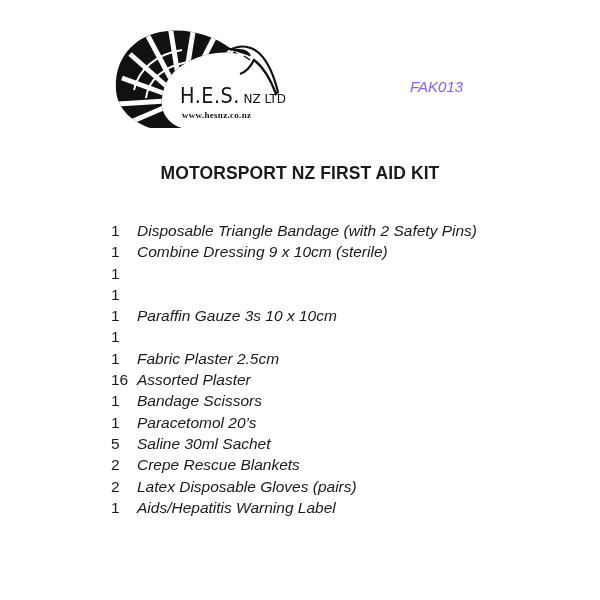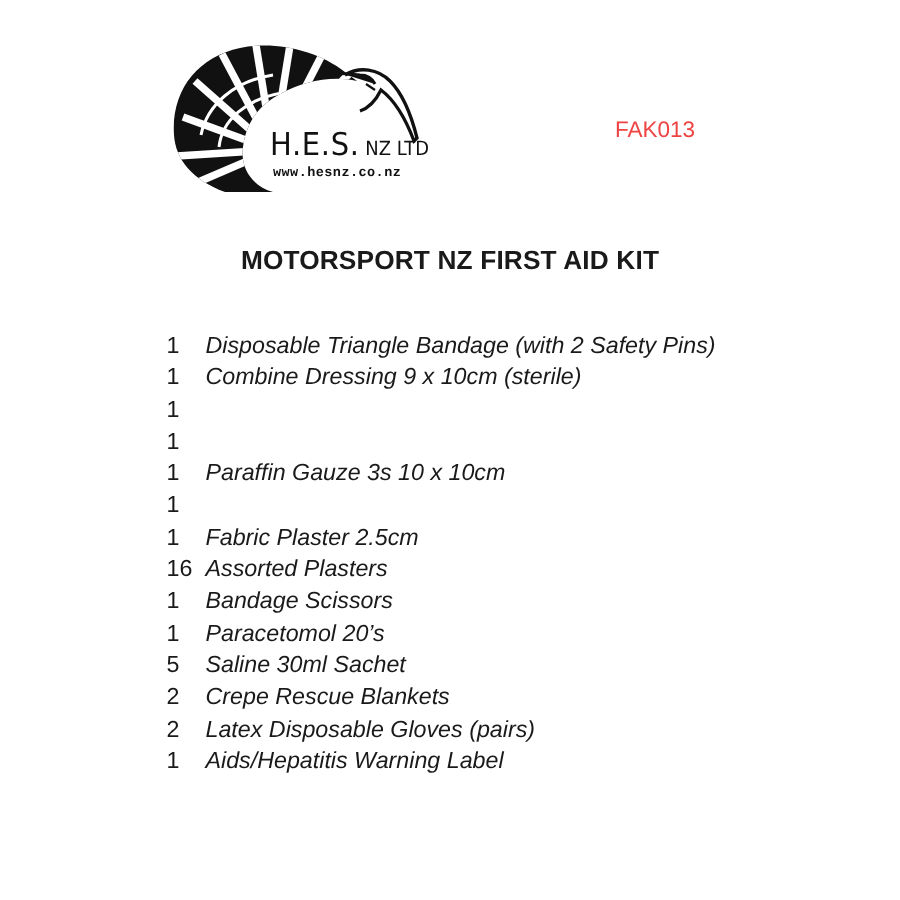--- a/index.html
+++ b/index.html
@@ -42,34 +42,35 @@
     }
     .logo-suffix {
       font-size: 13px;
       margin-left: 4px;
       letter-spacing: 0;
     }
     .logo-url {
       position: absolute;
       left: 70px;
       top: 90px;
-      font-family: Liberation Mono, monospace;
+      font-family: Liberation Serif, serif;
       font-size: 9px;
       font-weight: bold;
       color: #111;
       white-space: nowrap;
       letter-spacing: 0.3px;
     }
     .code {
       position: absolute;
       left: 410px;
       top: 78px;
       font-family: "Liberation Sans", sans-serif;
       font-size: 15px;
-      color: #ef4444;
+      color: #8b5cf6;
+      font-style: italic;
     }
     .title {
       position: absolute;
       left: 0;
       width: 600px;
       top: 163px;
       text-align: center;
       font-family: "Liberation Sans", sans-serif;
       font-weight: bold;
       font-size: 17.5px;
@@ -167,21 +168,21 @@
     </li>
   <li>
       <span class="qty">1</span>
     </li>
   <li>
       <span class="qty">1</span>
       <span class="desc">Fabric Plaster 2.5cm</span>
     </li>
   <li>
       <span class="qty">16</span>
-      <span class="desc">Assorted Plasters</span>
+      <span class="desc">Assorted Plaster</span>
     </li>
   <li>
       <span class="qty">1</span>
       <span class="desc">Bandage Scissors</span>
     </li>
   <li>
       <span class="qty">1</span>
       <span class="desc">Paracetomol 20’s</span>
     </li>
   <li>

